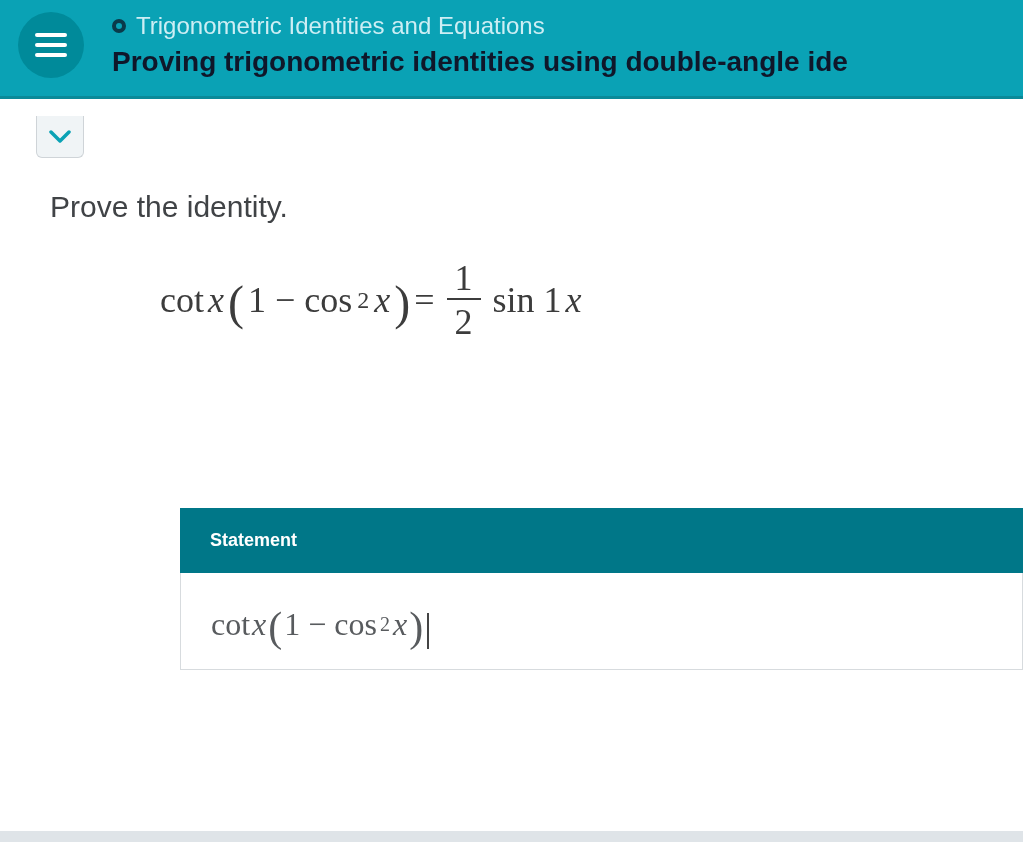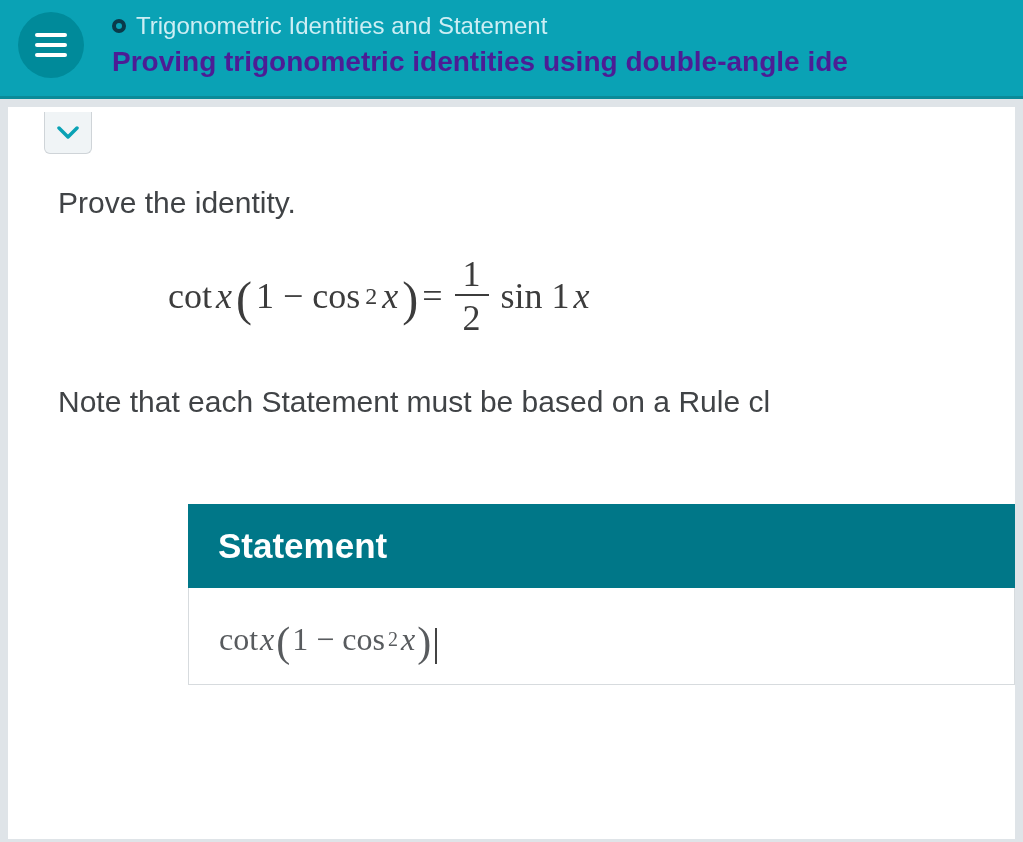--- a/index.html
+++ b/index.html
@@ -53,26 +53,26 @@
     width: 14px;
     height: 14px;
     border-radius: 50%;
     border: 4px solid #0a3a4a;
     background: transparent;
     flex-shrink: 0;
   }
   .top-line2 {
     font-size: 28px;
     font-weight: 700;
-    color: #4c1d95;
+    color: #0f172a;
   }
   .content-wrap {
     background: #ffffff;
-    margin: 8px;
-    padding: 5px 0 0 0;
+    margin: 0;
+    padding: 17px 0 0 0;
     height: calc(842px - 110px);
     position: relative;
   }
   .chevron-box {
     width: 48px;
     height: 42px;
     background: #f0f4f6;
     border: 1px solid #cfd4d8;
     border-top: none;
     border-radius: 0 0 6px 6px;
@@ -125,21 +125,21 @@
     line-height: 1.45;
     margin-bottom: 80px;
     padding-right: 0;
   }
   .proof-table {
     margin-left: 130px;
   }
   .th-statement {
     background: #007788;
     color: #ffffff;
-    font-size: 35px;
+    font-size: 18px;
     font-weight: 600;
     padding: 22px 30px;
   }
   .td-first {
     background: #ffffff;
     border: 1px solid #d7dbde;
     border-top: none;
     padding: 28px 30px 20px 30px;
     font-family: Georgia, 'Times New Roman', serif;
     font-size: 32px;
@@ -165,21 +165,21 @@
 
 <div class="top-bar">
   <div class="menu-circle">
     <span class="menu-line"></span>
     <span class="menu-line"></span>
     <span class="menu-line"></span>
   </div>
   <div class="top-titles">
     <div class="top-line1">
       <span class="bullet"></span>
-      <span>Trigonometric Identities and Statement</span>
+      <span>Trigonometric Identities and Equations</span>
     </div>
     <div class="top-line2">Proving trigonometric identities using double-angle ide</div>
   </div>
 </div>
 
 <div class="content-wrap">
 
   <div class="chevron-box">
     <svg width="22" height="14" viewBox="0 0 22 14">
       <polyline points="2,2 11,11 20,2" fill="none" stroke="#0aa2b5" stroke-width="3.5" stroke-linecap="round" stroke-linejoin="round"></polyline>
@@ -201,21 +201,21 @@
       <span> = </span>
       <span class="frac">
         <span class="num">1</span>
         <span class="den">2</span>
       </span>
       <span> sin 1</span>
         <span class="ital">x</span>
     </div>
 
     <div class="note-text">
-      <span>Note that each Statement must be based on a Rule cl</span><br>
+      <br>
     </div>
 
     <div class="proof-table">
       <div class="th-statement">Statement</div>
       <div class="td-first">
         <span>cot</span>
           <span class="ital">x</span>
         <span class="paren">(</span>
         <span>1 − cos</span>
           <span class="sup">2</span>

